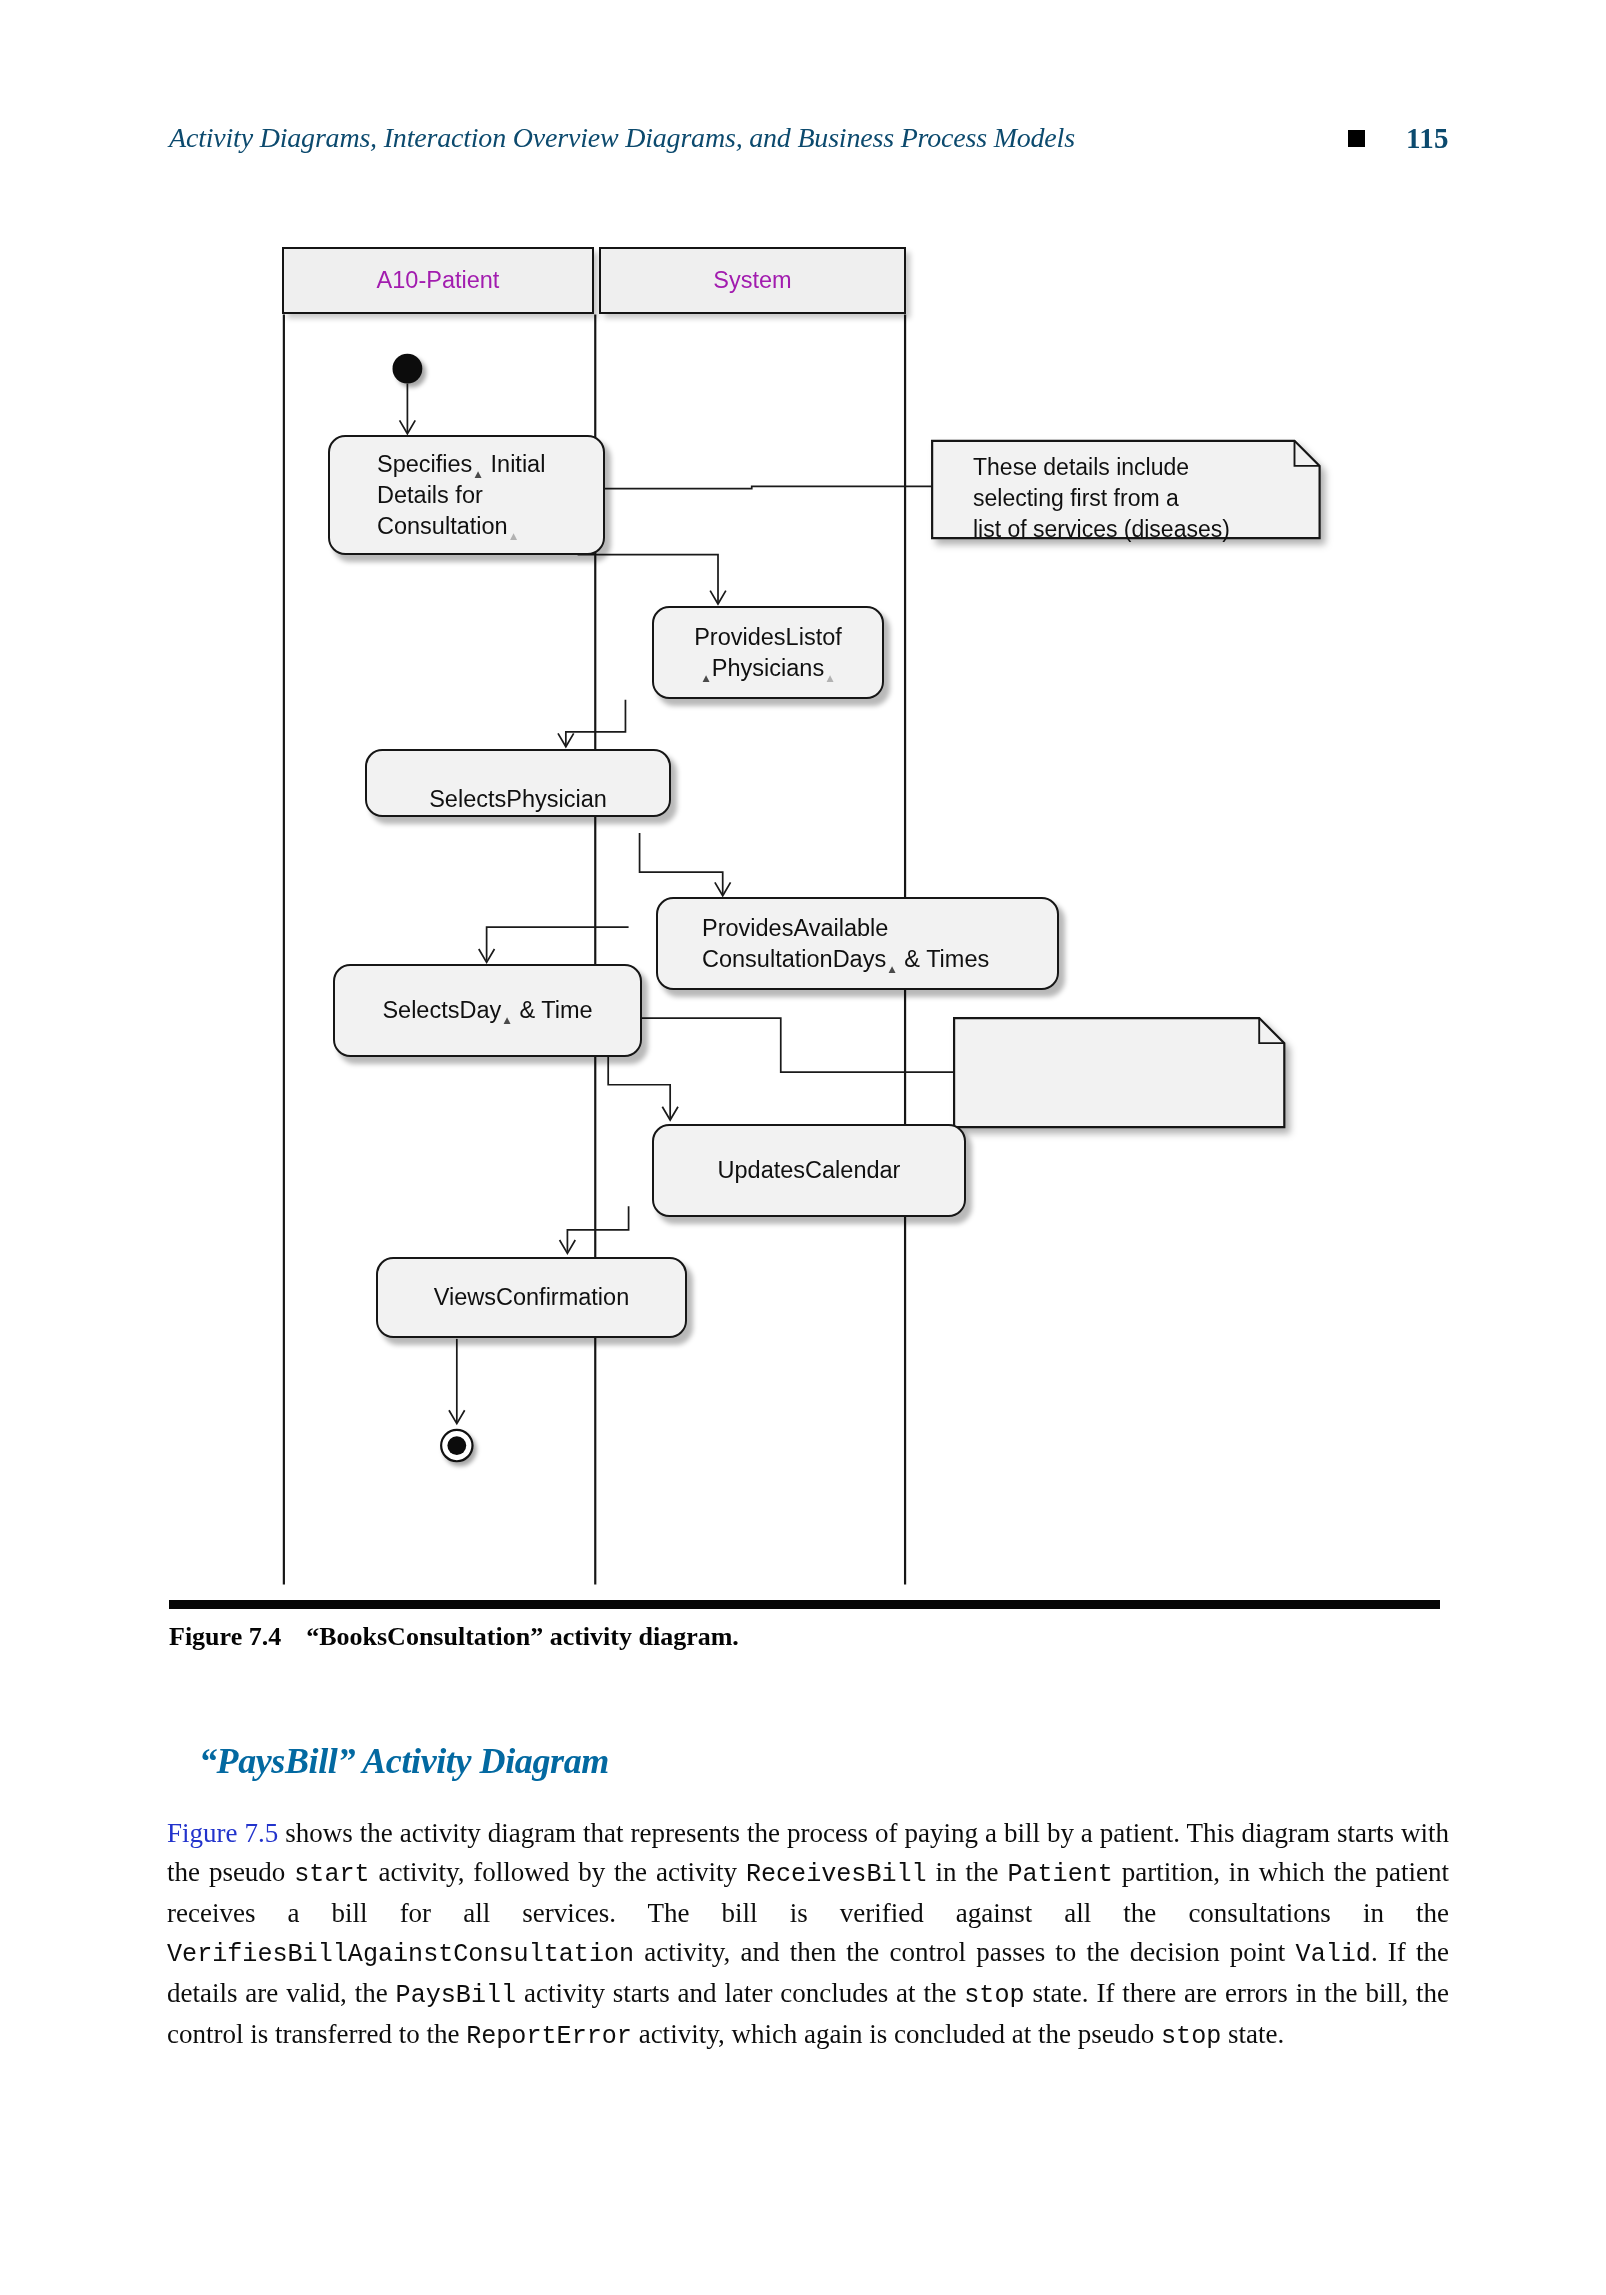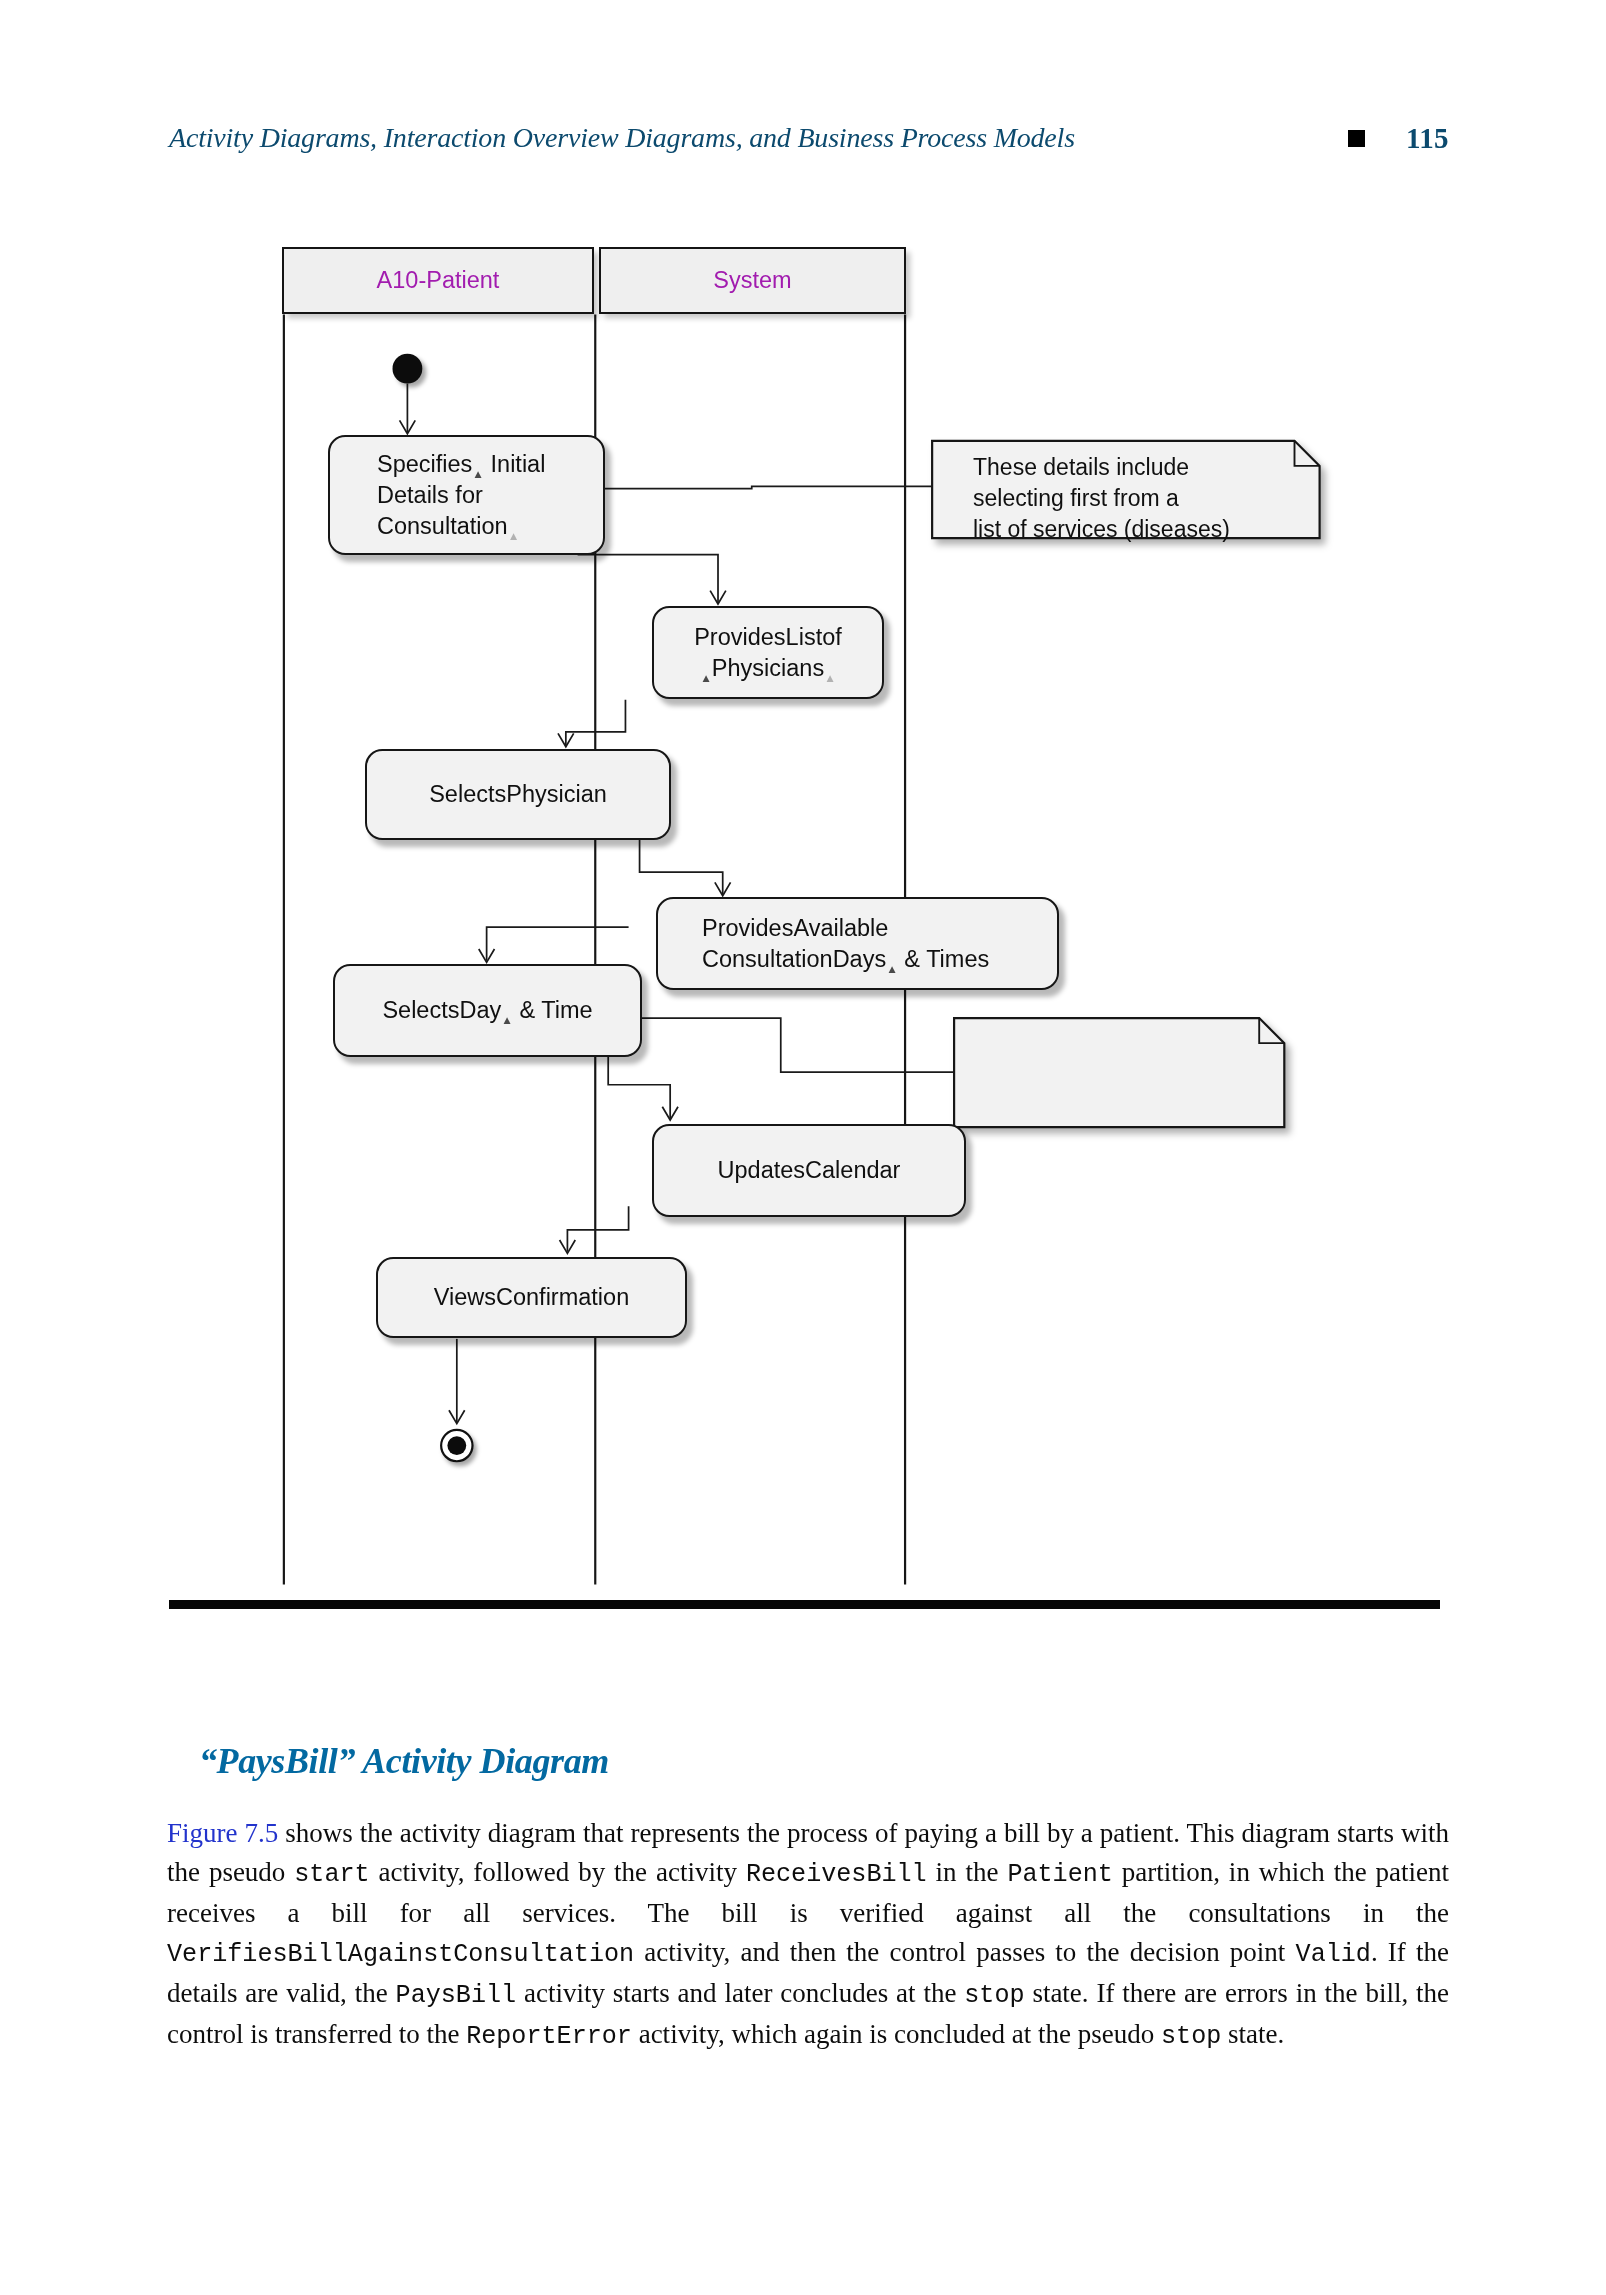--- a/index.html
+++ b/index.html
@@ -116,21 +116,21 @@
       <div>Specifies<sub class="tri tri-d">▲</sub> Initial</div>
       <div>Details for</div>
       <div>Consultation<sub class="tri tri-l">▲</sub></div>
     </div>
 
   <div class="act act-center" style="left:624px;top:606px;width:232px;height:93px;">
       <div>ProvidesListof</div>
       <div><sub class="tri tri-d">▲</sub>Physicians<sub class="tri tri-l">▲</sub></div>
     </div>
 
-  <div class="act act-center" style="left:337px;top:749px;width:306px;height:91px;">
+  <div class="act act-center" style="left:337px;top:749px;width:306px;height:68px;justify-content:flex-end;">
       <div>SelectsPhysician</div>
     </div>
 
   <div class="act act-left" style="left:628px;top:897px;width:403px;height:93px;padding-left:44px;">
       <div>ProvidesAvailable</div>
       <div>ConsultationDays<sub class="tri tri-d">▲</sub> &amp; Times</div>
     </div>
 
   <div class="act act-center" style="left:305px;top:964px;width:309px;height:93px;">
       <div>SelectsDay<sub class="tri tri-d">▲</sub> &amp; Time</div>
@@ -144,19 +144,22 @@
       <div>ViewsConfirmation</div>
     </div>
 
   <div class="note-text" style="left:973px;top:452px;width:337px;">
       <div>These details include</div>
       <div>selecting first from a</div>
       <div>list of services (diseases)</div>
     </div>
 
   <div class="fig-rule"></div>
+  <div class="fig-caption">
+    <span class="cap-label">Figure 7.4</span><span>“BooksConsultation” activity diagram.</span>
+  </div>
 
   <div class="section-heading">“PaysBill” Activity Diagram</div>
 
   <div class="body-par"><span class="ref-link" style="color: rgb(34, 51, 204);">Figure 7.5</span><span> shows the activity diagram that represents the process of paying a bill by a patient. This diagram starts with the pseudo </span><span class="mono">start</span><span> activity, followed by the activity </span><span class="mono">ReceivesBill</span><span> in the </span><span class="mono">Patient</span><span> partition, in which the patient receives a bill for all services. The bill is verified against all the consultations in the </span><span class="mono">VerifiesBillAgainstConsultation</span><span> activity, and then the control passes to the decision point </span><span class="mono">Valid</span><span>. If the details are valid, the </span><span class="mono">PaysBill</span><span> activity starts and later concludes at the </span><span class="mono">stop</span><span> state. If there are errors in the bill, the control is transferred to the </span><span class="mono">ReportError</span><span> activity, which again is concluded at the pseudo </span><span class="mono">stop</span><span> state.</span></div>
 
 </div>
 
 
 </body></html>

